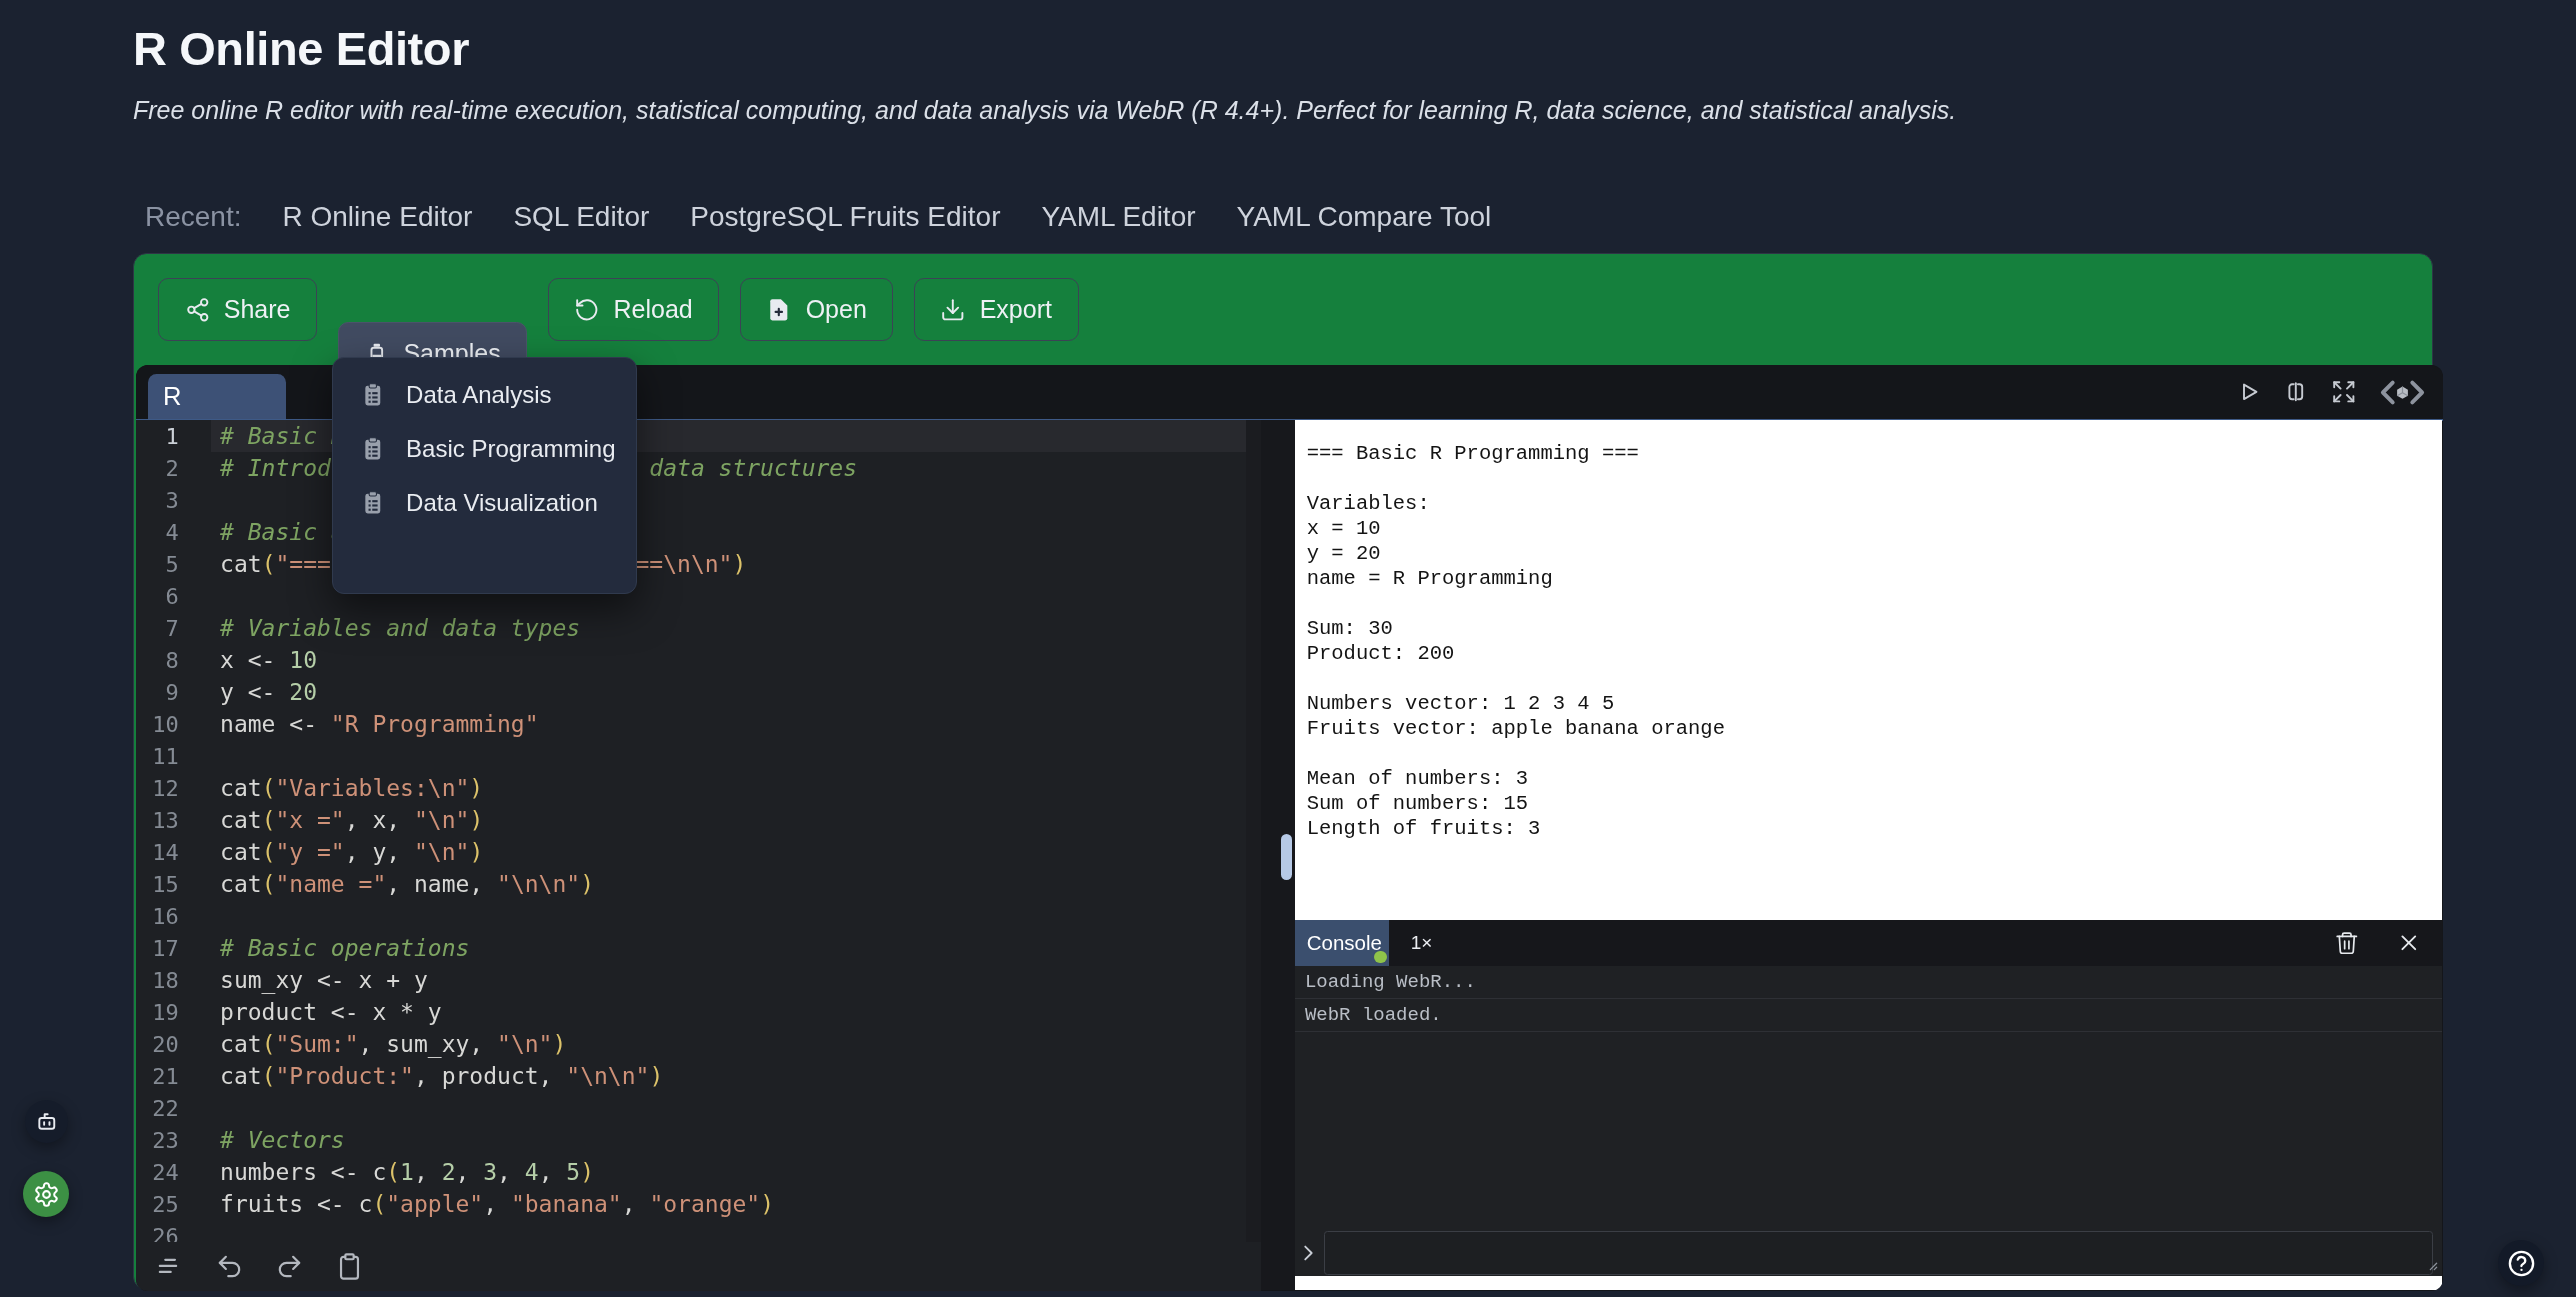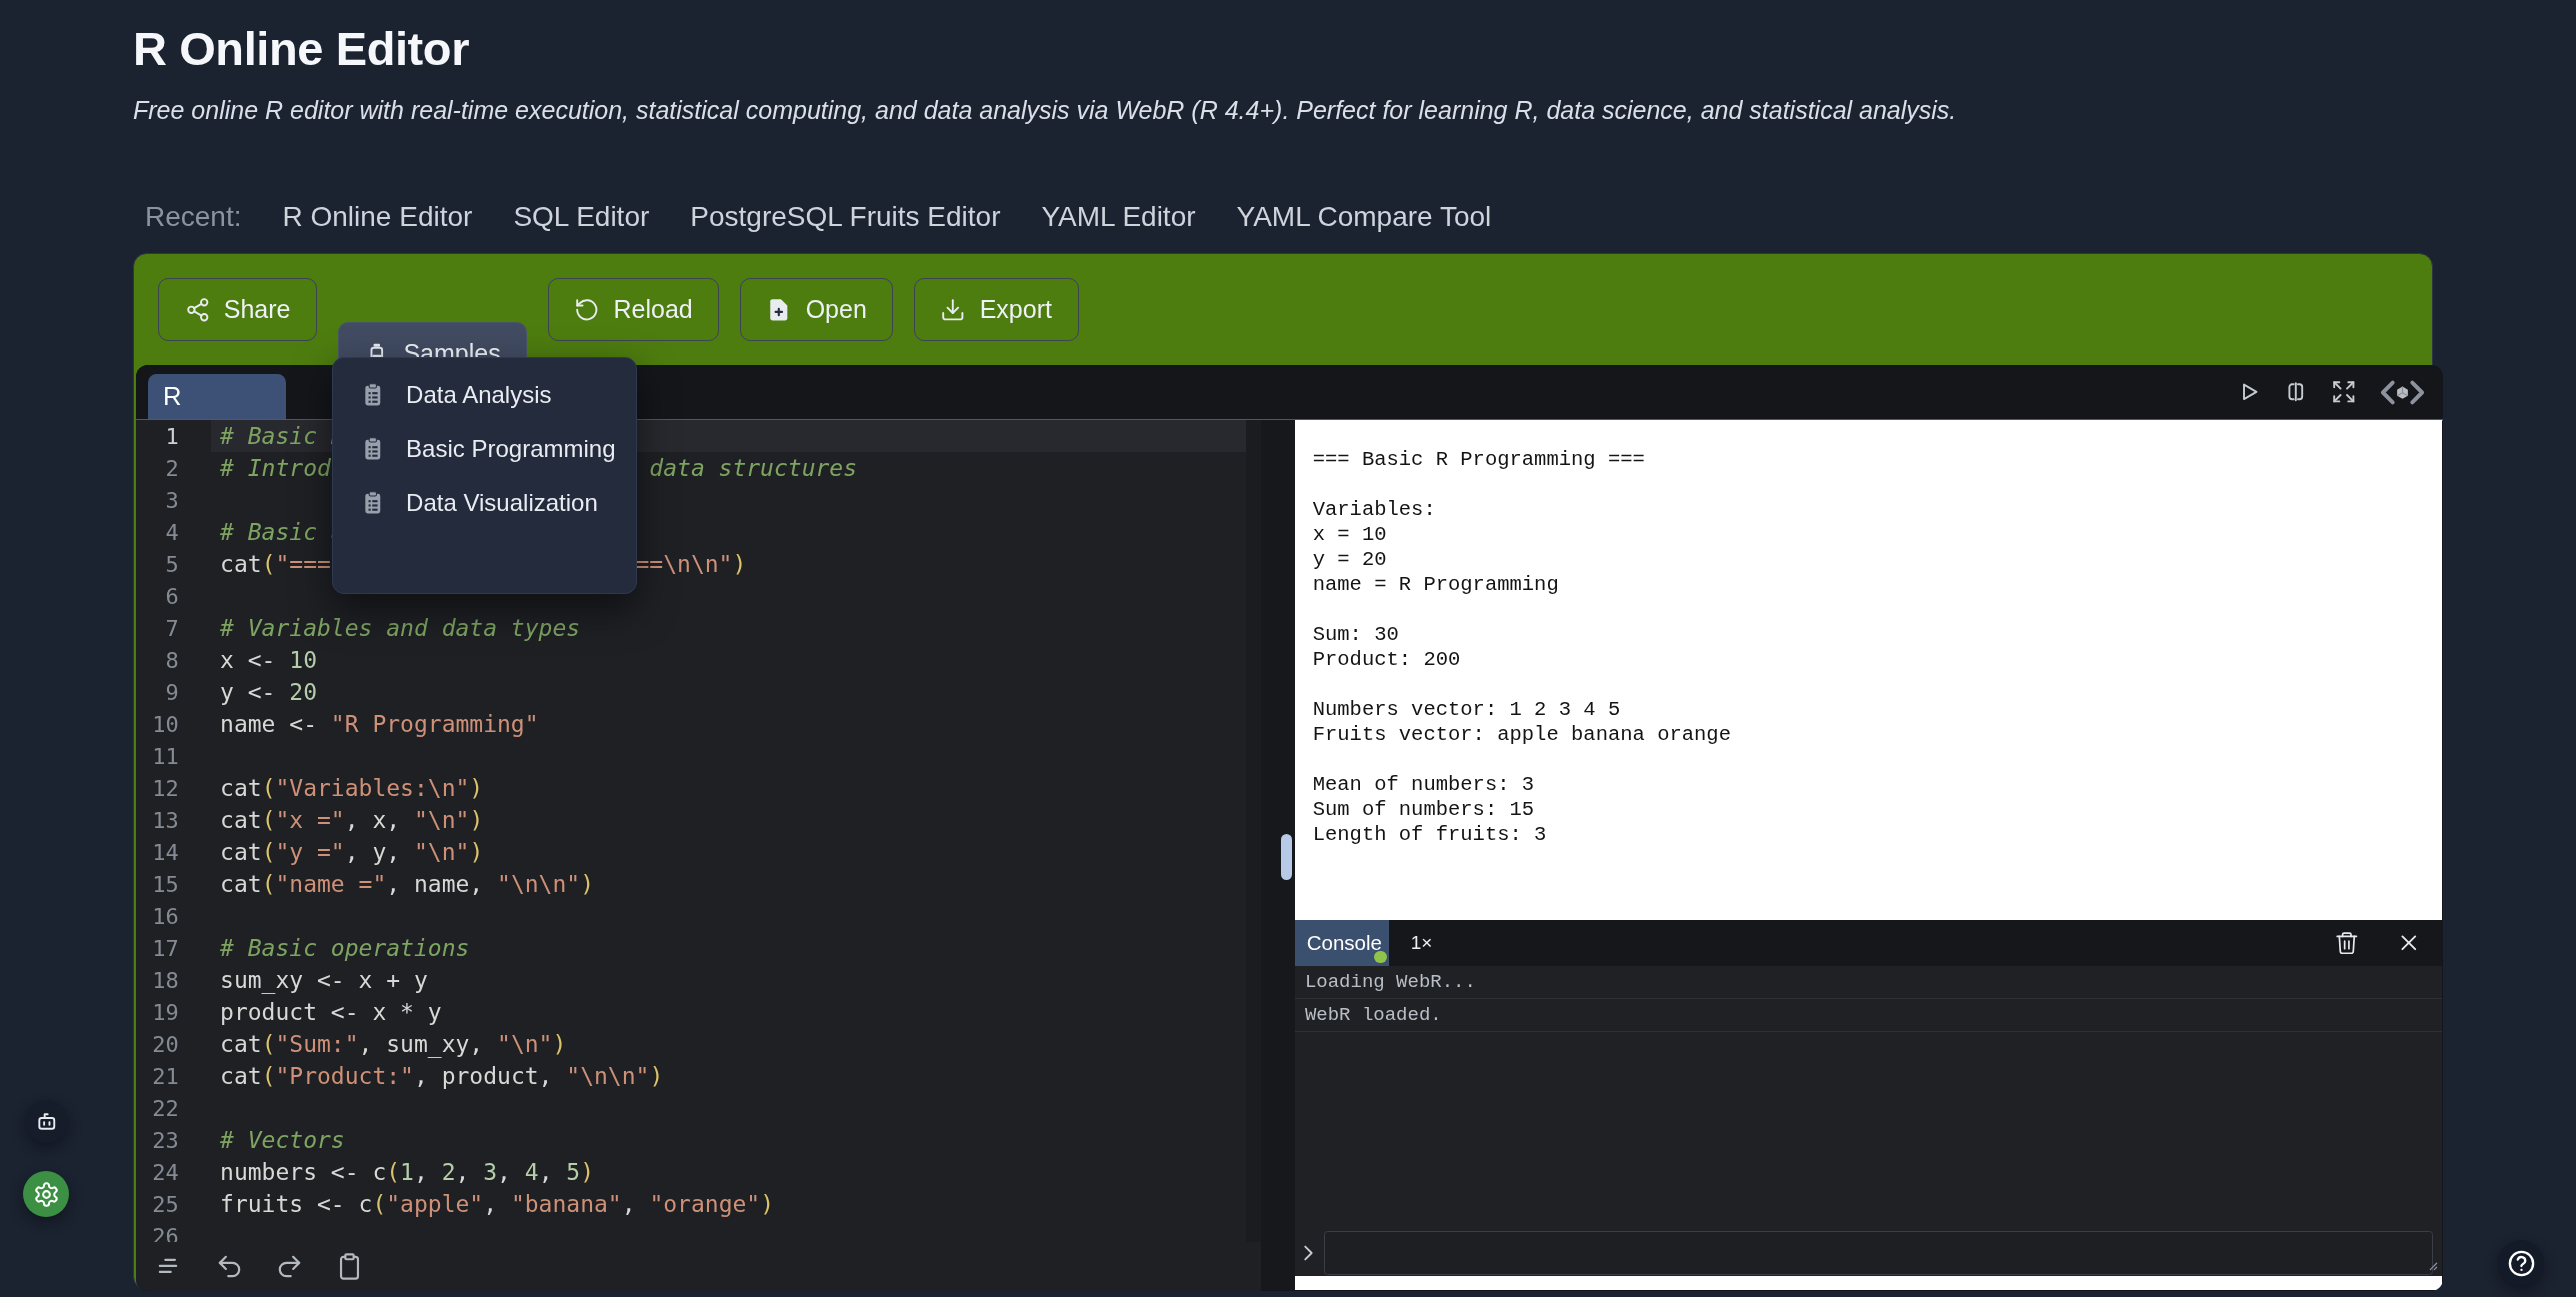--- a/index.html
+++ b/index.html
@@ -11,21 +11,21 @@
   svg{display:block;}
   
   .page-head{position:absolute;left:133px;top:20.5px;}
   .page-title{margin:0;font-size:47px;font-weight:800;letter-spacing:-0.4px;color:#f5f7fa;}
   .page-subtitle{margin:20.5px 0 0 0;font-size:25px;font-weight:400;color:#dbe0e8;font-style:italic;}
   .recent-row{position:absolute;left:145px;top:201px;display:flex;align-items:center;gap:41px;font-size:28px;}
   .recent-label{color:#8b93a3;}
   .recent-link{color:#ced3dc;cursor:pointer;}
   
   .card{position:absolute;left:133px;top:253px;width:2300px;height:1037px;
-    background:#4d7c0f;border:0.9px solid #2e3545;border-radius:13.6px;box-sizing:border-box;}
+    background:#15803d;border:0.9px solid #2e3545;border-radius:13.6px;box-sizing:border-box;}
   .toolbar{position:absolute;left:24px;top:24px;display:flex;gap:20.5px;}
   .tbtn{height:63px;display:flex;align-items:center;gap:13.6px;padding:0 25.6px;
     border:0.9px solid #3b4355;border-radius:10.2px;background:transparent;
     color:#eef1f5;font-size:25px;font-weight:500;cursor:pointer;box-sizing:border-box;}
   .tbtn.active{background:#414b61;border-color:#4a5469;margin-top:44px;}
   .tbtn .ticon{width:25.6px;height:25.6px;color:#e8ebf0;}
   
   .shell{position:absolute;left:1.7px;top:111px;width:2307px;height:926px;
     border-radius:12px;overflow:hidden;background:#14161a;}
   .tabbar{position:absolute;left:0;top:0;width:100%;height:54px;background:#14161a;display:flex;align-items:center;}
@@ -50,21 +50,21 @@
   .tk-pa{color:#dcc26a;}
   
   .editor-toolbar{position:absolute;left:0;top:877px;width:1125px;height:49px;background:#1e2024;
     display:flex;align-items:center;padding-left:19px;gap:31px;box-sizing:border-box;}
   .ebicon{width:29px;height:29px;color:#b4b8bf;cursor:pointer;}
   
   .divider{position:absolute;left:1125px;top:55px;width:34px;height:870px;background:#17181c;cursor:col-resize;}
   .v-thumb{position:absolute;left:1145px;top:469px;width:11px;height:46px;border-radius:6px;background:#b6c9e6;cursor:pointer;}
   
   .output-pane{position:absolute;left:1159px;top:55px;width:1147px;height:870px;background:#ffffff;}
-  .output-pane pre{margin:6px;padding:20.5px 0 0 12px;font-family:"Liberation Mono",monospace;
+  .output-pane pre{margin:0;padding:20.5px 0 0 12px;font-family:"Liberation Mono",monospace;
     font-size:20.5px;line-height:25px;color:#141414;}
   
   .console{position:absolute;left:1159px;top:555px;width:1147px;height:356px;background:#1f2124;}
   .console-bar{height:46px;background:#16171b;display:flex;align-items:center;}
   .console-tab{position:relative;width:94px;height:46px;background:#3b4f6e;color:#fff;font-size:20.5px;
     display:flex;align-items:center;padding-left:12px;box-sizing:border-box;cursor:pointer;}
   .console-dot{position:absolute;right:1.7px;bottom:2.6px;width:12.8px;height:12.8px;border-radius:50%;background:#8fc34a;}
   .console-badge{margin-left:22px;color:#eceef2;font-size:19px;cursor:pointer;}
   .console-bar .spacer{flex:1;}
   .cicon{width:25.6px;height:25.6px;color:#e6e9ed;cursor:pointer;}

